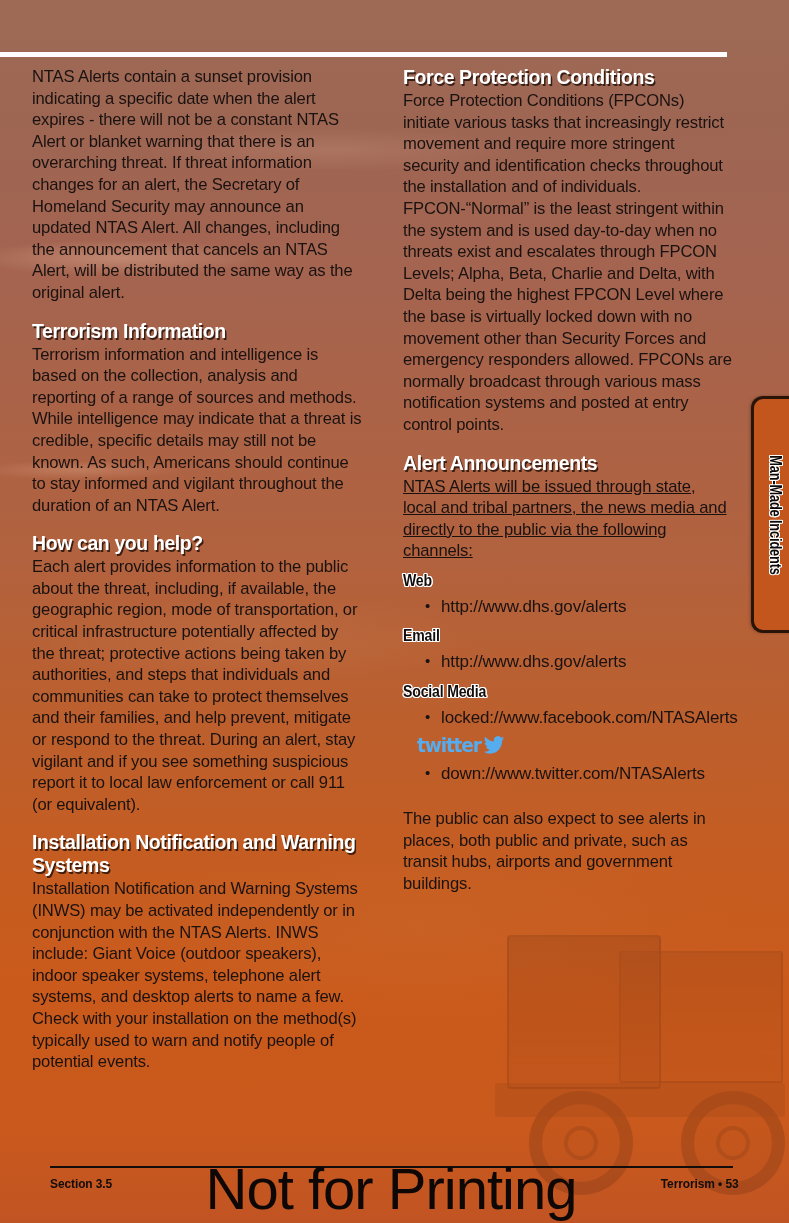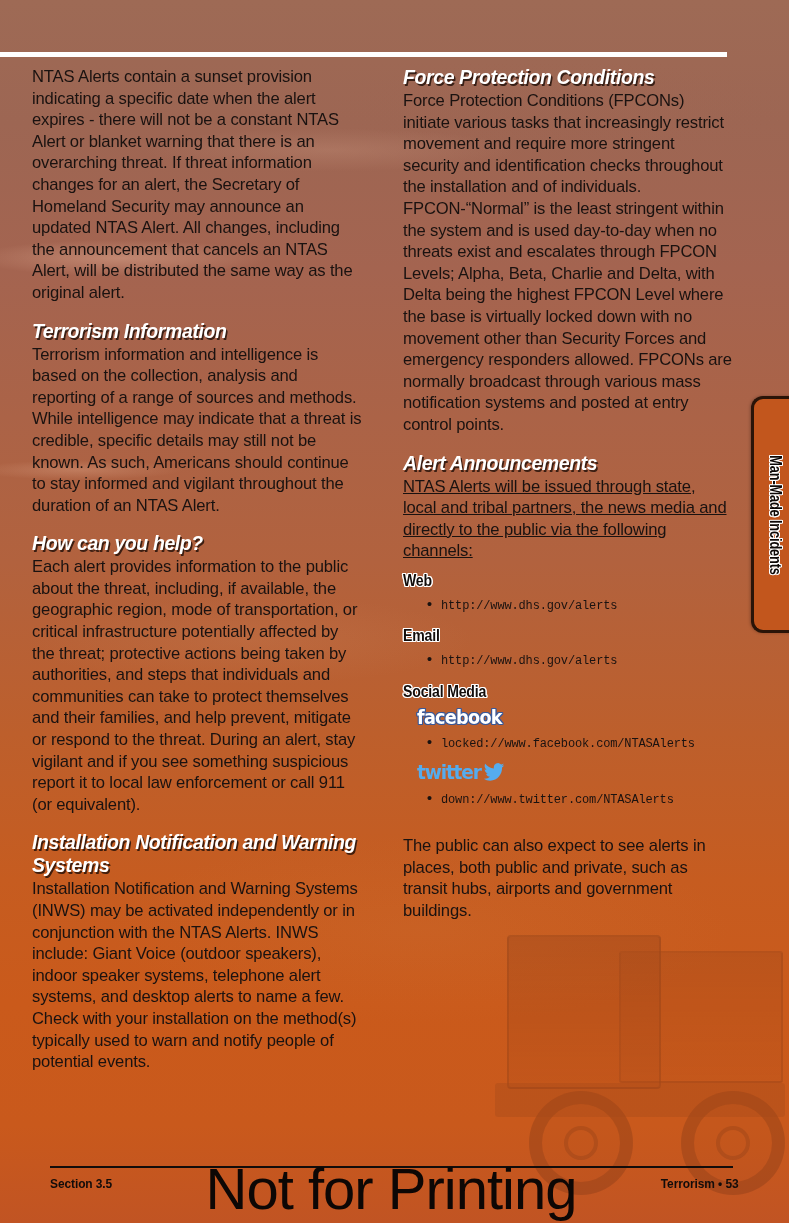--- a/index.html
+++ b/index.html
@@ -140,21 +140,20 @@
     margin: 0 0 16px 0;
     text-rendering: optimizeLegibility;
   }
   .body-text.tight { margin-bottom: 0; }
 
   h2.section-head {
     margin: 0 0 1px 0;
     font-size: 19.5px;
     line-height: 23px;
     font-weight: bold;
-    font-style: italic;
     color: #ffffff;
     letter-spacing: -0.4px;
     text-shadow: 1.5px 1.5px 0 rgba(30,14,8,.80);
   }
 
   h3.sub-head {
     margin: 9px 0 4px 0;
     font-size: 16px;
     line-height: 19px;
     font-weight: bold;
@@ -171,26 +170,25 @@
 
   
   ul.bullets {
     list-style: none;
     margin: 0 0 2px 0;
     padding: 0 0 0 22px;
   }
   ul.bullets li {
     position: relative;
     color: #1a1210;
-    font-size: 12px;
+    font-size: 17px;
     line-height: 21.6px;
     letter-spacing: -0.15px;
     margin: 6px 0 0 0;
     padding-left: 16px;
-    font-family: Liberation Mono, monospace;
   }
   ul.bullets li::before {
     content: "\2022";
     position: absolute;
     left: 0;
     top: -1px;
     font-size: 15px;
     color: #1a1210;
   }
 
@@ -346,23 +344,20 @@
       <li>http://www.dhs.gov/alerts</li>
     </ul>
 
     <h3 class="sub-head">Email</h3>
     <ul class="bullets">
       <li>http://www.dhs.gov/alerts</li>
     </ul>
 
     <h3 class="sub-head">Social Media</h3>
 
-    <div class="logo-row">
-      <span class="fb-logo">facebook</span>
-    </div>
     <ul class="bullets">
       <li>locked://www.facebook.com/NTASAlerts</li>
     </ul>
 
     <div class="logo-row">
       <span class="tw-logo">
         <span>twitter</span>
         <svg class="tw-bird" width="22" height="18" viewBox="0 0 24 20" aria-hidden="true">
           <path fill="#55acee" d="M24 2.4c-.9.4-1.8.7-2.8.8 1-.6 1.8-1.6 2.2-2.7-1 .6-2 1-3.1 1.2A4.9 4.9 0 0 0 11.9 6c-4.1-.2-7.7-2.1-10.1-5.1-.4.7-.7 1.6-.7 2.5 0 1.7.9 3.2 2.2 4.1-.8 0-1.6-.2-2.2-.6v.1c0 2.4 1.7 4.4 3.9 4.8-.4.1-.8.2-1.3.2-.3 0-.6 0-.9-.1.6 2 2.4 3.4 4.6 3.4-1.7 1.3-3.8 2.1-6.1 2.1H0a13.8 13.8 0 0 0 7.5 2.2c9.1 0 14-7.5 14-14v-.6c1-.7 1.8-1.6 2.5-2.6z"></path>
         </svg>

